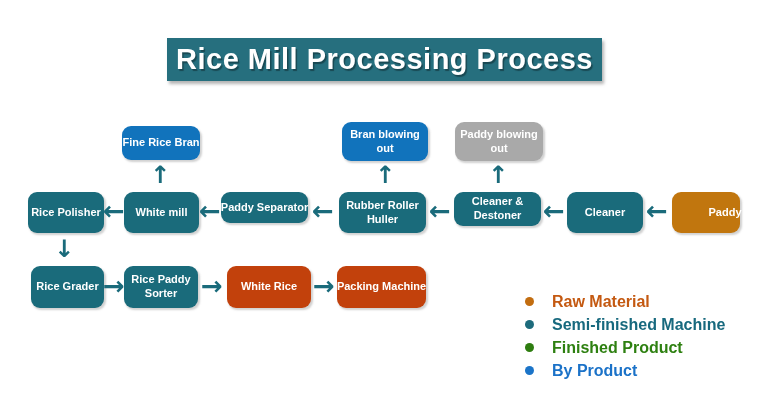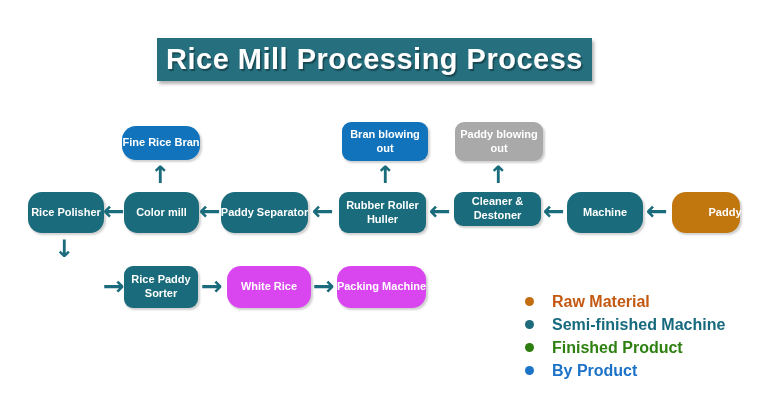--- a/index.html
+++ b/index.html
@@ -1,36 +1,36 @@
 <!DOCTYPE html>
 <html><head>
 <meta charset="utf-8">
 <style>
   html,body{margin:0;padding:0;background:#ffffff;}
   .stage{
     position:relative;width:768px;height:410px;background:#ffffff;overflow:hidden;
     font-family:"Liberation Sans",sans-serif;
   }
   .banner{
-    position:absolute;left:157px;top:38px;width:435px;height:43px;
+    position:absolute;left:167px;top:38px;width:435px;height:43px;
     background:#266f7e;color:#ffffff;display:flex;align-items:center;justify-content:center;
     font-size:29px;font-weight:bold;letter-spacing:0.5px;
     box-shadow:2px 3px 3px rgba(120,120,120,0.55);
     text-shadow:1.5px 1.5px 1px rgba(0,0,0,0.35);
   }
   .node{
     position:absolute;border-radius:9px;color:#ffffff;font-weight:bold;font-size:11px;
     display:flex;align-items:center;justify-content:center;text-align:center;
     line-height:1.25;padding:2px 2px;box-sizing:border-box;
     box-shadow:1.5px 2px 2px rgba(140,140,140,0.4);
   }
-  .nowrap{white-space:nowrap;border-radius:14px;}
+  .nowrap{white-space:nowrap;}
   .teal{background:#1a6b7b;}
   .orange{background:#c1760e;padding-left:40px;}
-  .green{background:#d946ef;}
+  .green{background:#c2410c;}
   .blue{background:#1173bc;}
   .gray{background:#a9a9a9;}
   .arrow{
     position:absolute;color:#1a6b7b;font-weight:bold;line-height:1;
     display:inline-block;width:26px;text-align:center;
     font-family:"DejaVu Sans",sans-serif;
   }
   .arrow-h{font-size:26px;}
   .arrow-v{font-size:24px;}
   .legend{position:absolute;left:525px;top:290px;}
@@ -51,27 +51,28 @@
 
 <div class="stage">
 
   <div class="banner">Rice Mill Processing Process</div>
 
   <div class="node blue nowrap" style="left:122px;top:126px;width:78px;height:34px">Fine Rice Bran</div>
   <div class="node blue" style="left:342px;top:122px;width:86px;height:39px">Bran blowing out</div>
   <div class="node gray" style="left:455px;top:122px;width:88px;height:39px">Paddy blowing out</div>
 
   <div class="node teal nowrap" style="left:28px;top:192px;width:76px;height:41px">Rice Polisher</div>
-  <div class="node teal nowrap" style="left:124px;top:192px;width:75px;height:41px">Color mill</div>
-  <div class="node teal nowrap" style="left:221px;top:192px;width:87px;height:41px">Paddy Separator</div>
+  <div class="node teal nowrap" style="left:124px;top:192px;width:75px;height:41px">White mill</div>
+  <div class="node teal nowrap" style="left:221px;top:192px;width:87px;height:31px">Paddy Separator</div>
   <div class="node teal" style="left:339px;top:192px;width:87px;height:41px">Rubber Roller Huller</div>
   <div class="node teal" style="left:454px;top:192px;width:87px;height:34px">Cleaner &amp; Destoner</div>
-  <div class="node teal nowrap" style="left:567px;top:192px;width:76px;height:41px">Machine</div>
+  <div class="node teal nowrap" style="left:567px;top:192px;width:76px;height:41px">Cleaner</div>
   <div class="node orange nowrap" style="left:672px;top:192px;width:68px;height:41px">Paddy</div>
 
+  <div class="node teal nowrap" style="left:31px;top:266px;width:73px;height:42px">Rice Grader</div>
   <div class="node teal" style="left:124px;top:266px;width:74px;height:42px">Rice Paddy Sorter</div>
   <div class="node green nowrap" style="left:227px;top:266px;width:84px;height:42px">White Rice</div>
   <div class="node green nowrap" style="left:337px;top:266px;width:89px;height:42px">Packing Machine</div>
 
   <span class="arrow arrow-h" style="left:644px;top:198px">←</span>
   <span class="arrow arrow-h" style="left:541px;top:198px">←</span>
   <span class="arrow arrow-h" style="left:427px;top:198px">←</span>
   <span class="arrow arrow-h" style="left:310px;top:198px">←</span>
   <span class="arrow arrow-h" style="left:197px;top:198px">←</span>
   <span class="arrow arrow-h" style="left:101px;top:198px">←</span>

